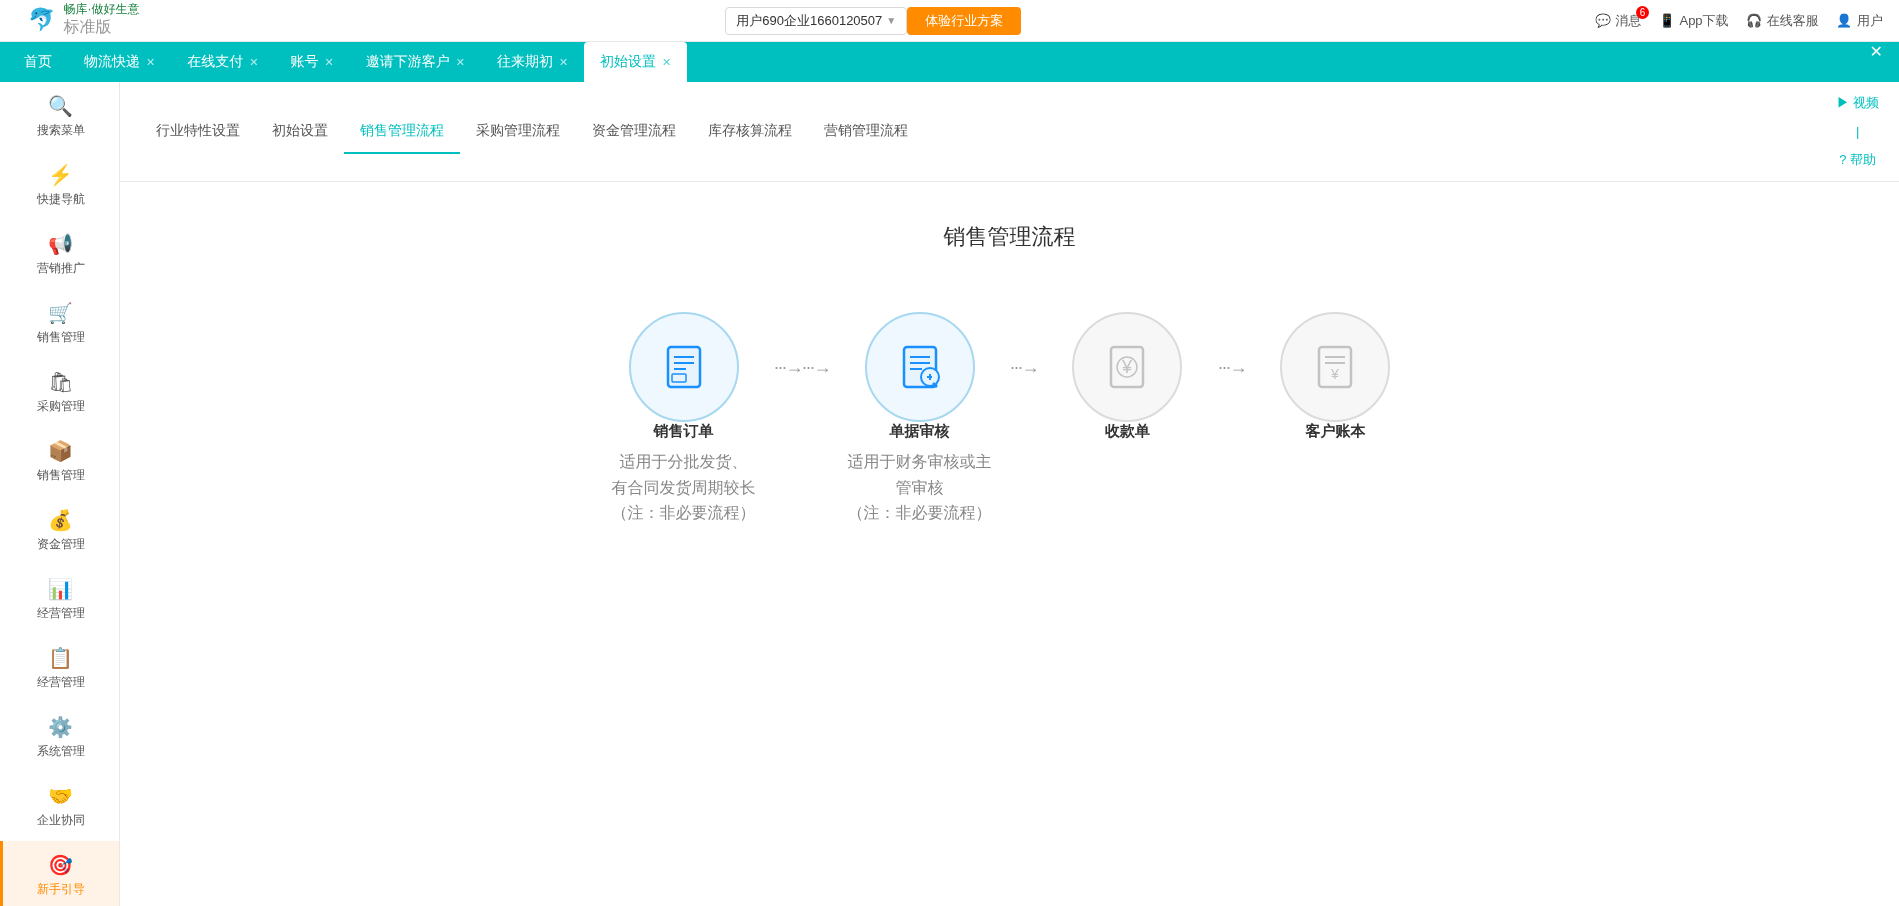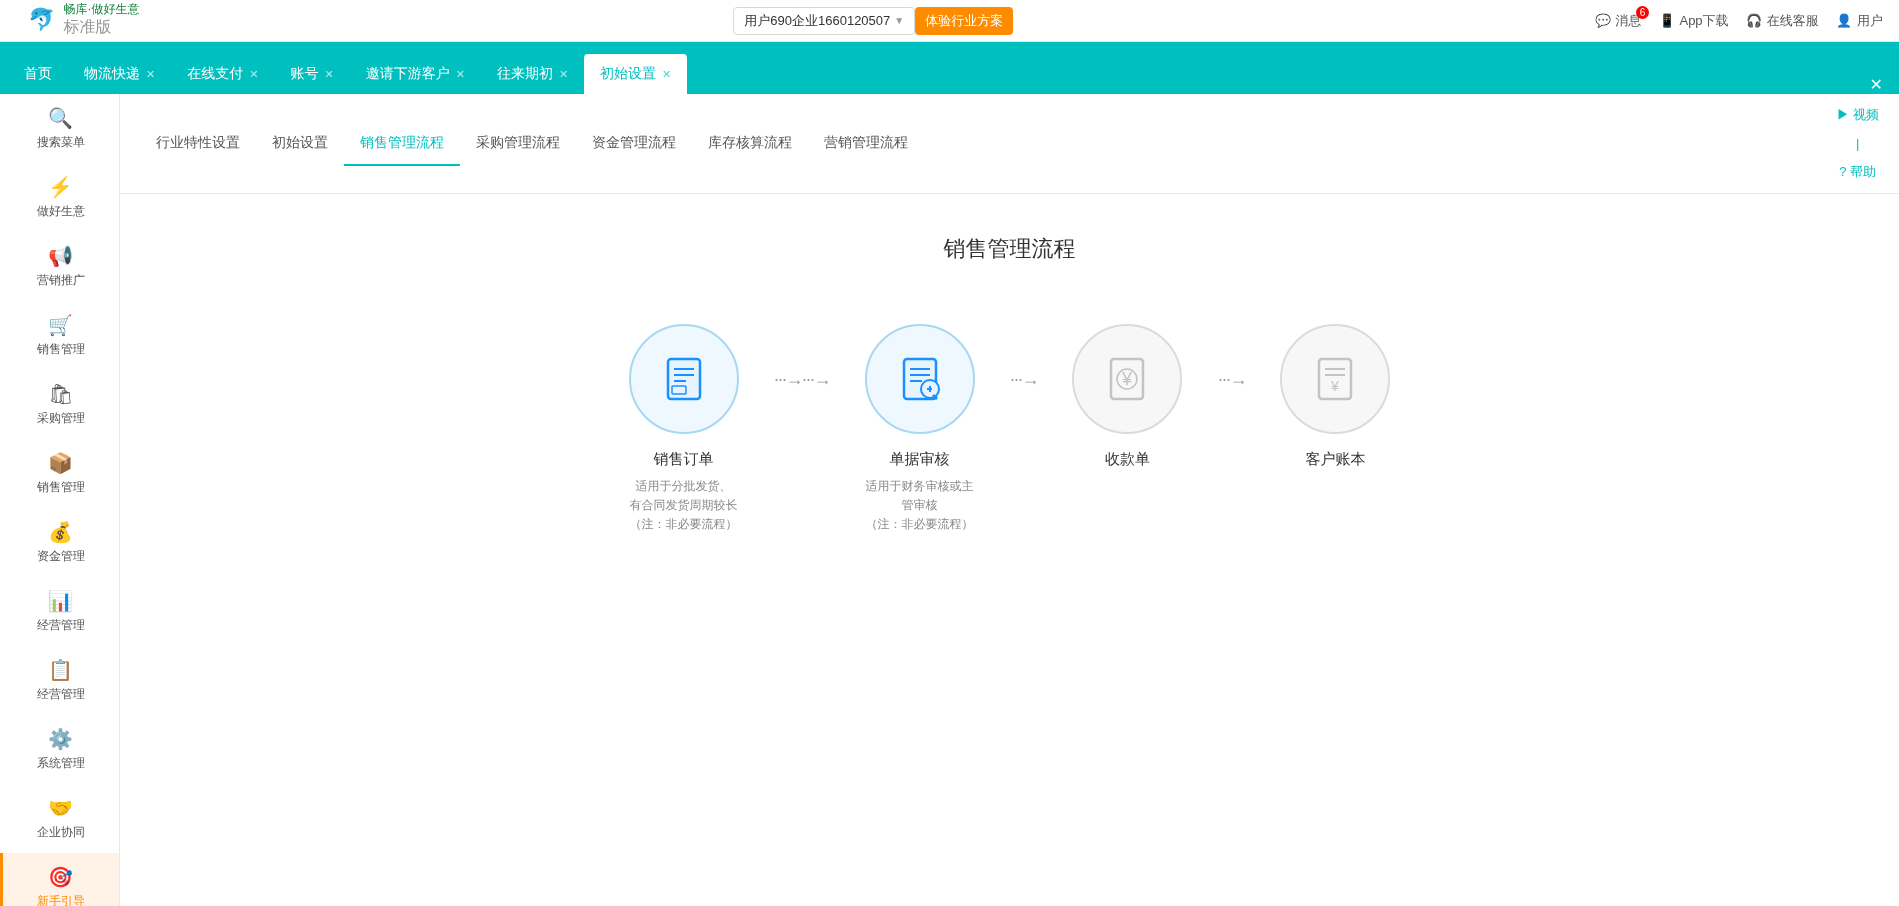--- a/index.html
+++ b/index.html
@@ -13,30 +13,30 @@
     }
     .top-bar-left { display: flex; align-items: center; }
     .user-selector {
       display: flex; align-items: center; gap: 4px;
       border: 1px solid #d9d9d9; border-radius: 4px; padding: 4px 10px;
       cursor: pointer; font-size: 13px; color: #333;
     }
     .user-selector .arrow { color: #999; font-size: 10px; }
     .trial-btn {
       background: #ff8c00; color: #fff; border: none; border-radius: 4px;
-      padding: 5px 10px; cursor: pointer; font-size: 13px;
+      padding: 5px 18px; cursor: pointer; font-size: 13px;
     }
     .top-bar-right { display: flex; align-items: center; gap: 18px; font-size: 13px; color: #555; }
     .top-right-item { display: flex; align-items: center; gap: 4px; cursor: pointer; }
     .badge-wrapper { position: relative; }
     .badge { position: absolute; top: -6px; right: -8px; background: #f00; color: #fff; border-radius: 10px; font-size: 10px; padding: 1px 4px; }
 
     
     .nav-tabs {
-      background: #00bfbf; display: flex; align-items: flex-end; height: 52px; padding: 0 8px;
+      background: #00bfbf; display: flex; align-items: flex-start; height: 40px; padding: 0 8px;
     }
     .nav-tab {
       color: #fff; padding: 0 16px; height: 40px; display: flex; align-items: center;
       cursor: pointer; font-size: 14px; position: relative; gap: 4px;
     }
     .nav-tab.active { background: #fff; color: #00bfbf; border-radius: 4px 4px 0 0; }
     .nav-tab .close-x { font-size: 11px; margin-left: 2px; opacity: 0.7; }
     .nav-close-all { color: #fff; margin-left: auto; cursor: pointer; font-size: 16px; padding: 0 8px; }
 
     
@@ -75,22 +75,22 @@
     .flow-title { text-align: center; font-size: 22px; color: #333; margin-bottom: 60px; }
     .flow-diagram { display: flex; align-items: flex-start; justify-content: center; gap: 0; }
     .flow-node { display: flex; flex-direction: column; align-items: center; width: 180px; }
     .flow-circle {
       width: 110px; height: 110px; border-radius: 50%;
       border: 2px solid #a8d8f0; background: #f0f8ff;
       display: flex; align-items: center; justify-content: center;
       font-size: 42px; color: #1890ff;
     }
     .flow-circle.dim { opacity: 0.7; background: #f5f5f5; border-color: #ccc; color: #aaa; }
-    .flow-node-label { margin-top: 16px; font-size: 15px; color: #333; font-weight: 400; text-align: center; }
-    .flow-node-desc { margin-top: 8px; font-size: 12px; color: #888; text-align: center; line-height: 1.6; }
+    .flow-node-label { margin-top: 0; font-size: 15px; color: #333; font-weight: 700; text-align: center; }
+    .flow-node-desc { margin-top: 8px; font-size: 16px; color: #888; text-align: center; line-height: 1.6; }
     .flow-arrow {
       display: flex; align-items: center; padding-top: 45px; color: #999; font-size: 18px;
       letter-spacing: -2px;
     }
 
     
     .logo-area {
       display: flex; align-items: center; gap: 8px; padding: 0 12px;
       height: 42px; border-bottom: 1px solid #e8e8e8; background: #fff;
     }
@@ -170,21 +170,21 @@
 
 <div class="layout">
 
   <div class="sidebar">
     <div class="sidebar-item">
       <span class="sidebar-icon">🔍</span>
       <span>搜索菜单</span>
     </div>
     <div class="sidebar-item">
       <span class="sidebar-icon">⚡</span>
-      <span>做好生意</span>
+      <span>快捷导航</span>
     </div>
     <div class="sidebar-item">
       <span class="sidebar-icon">📢</span>
       <span>营销推广</span>
     </div>
     <div class="sidebar-item">
       <span class="sidebar-icon">🛒</span>
       <span>销售管理</span>
     </div>
     <div class="sidebar-item">

